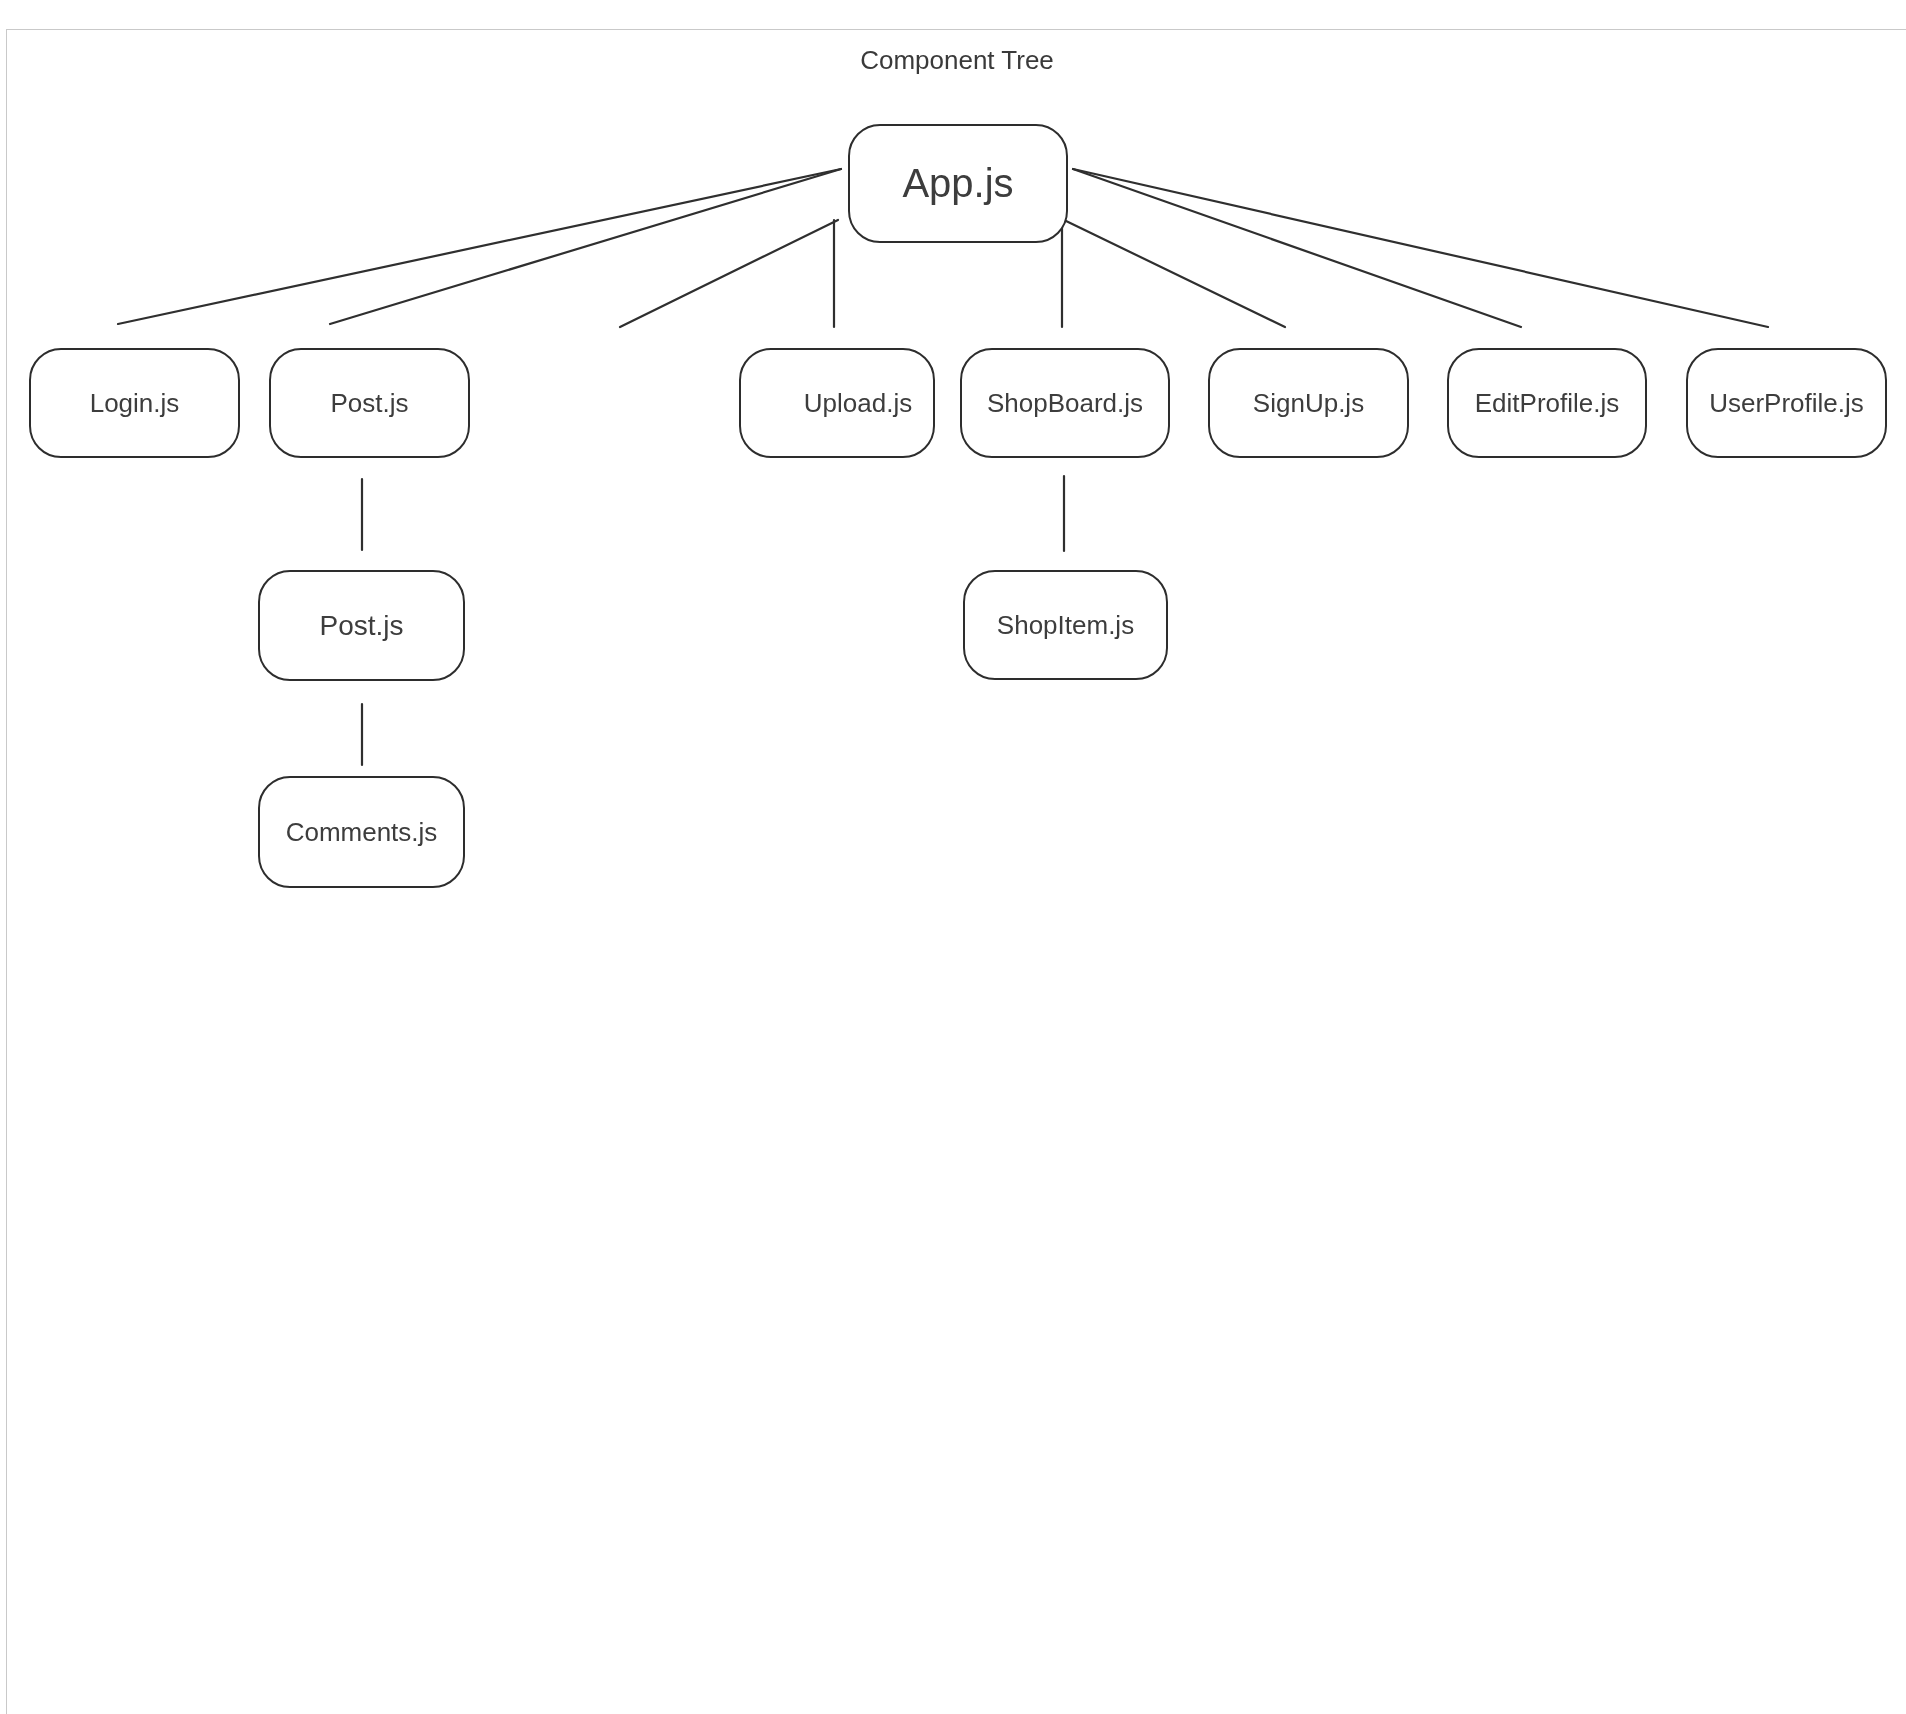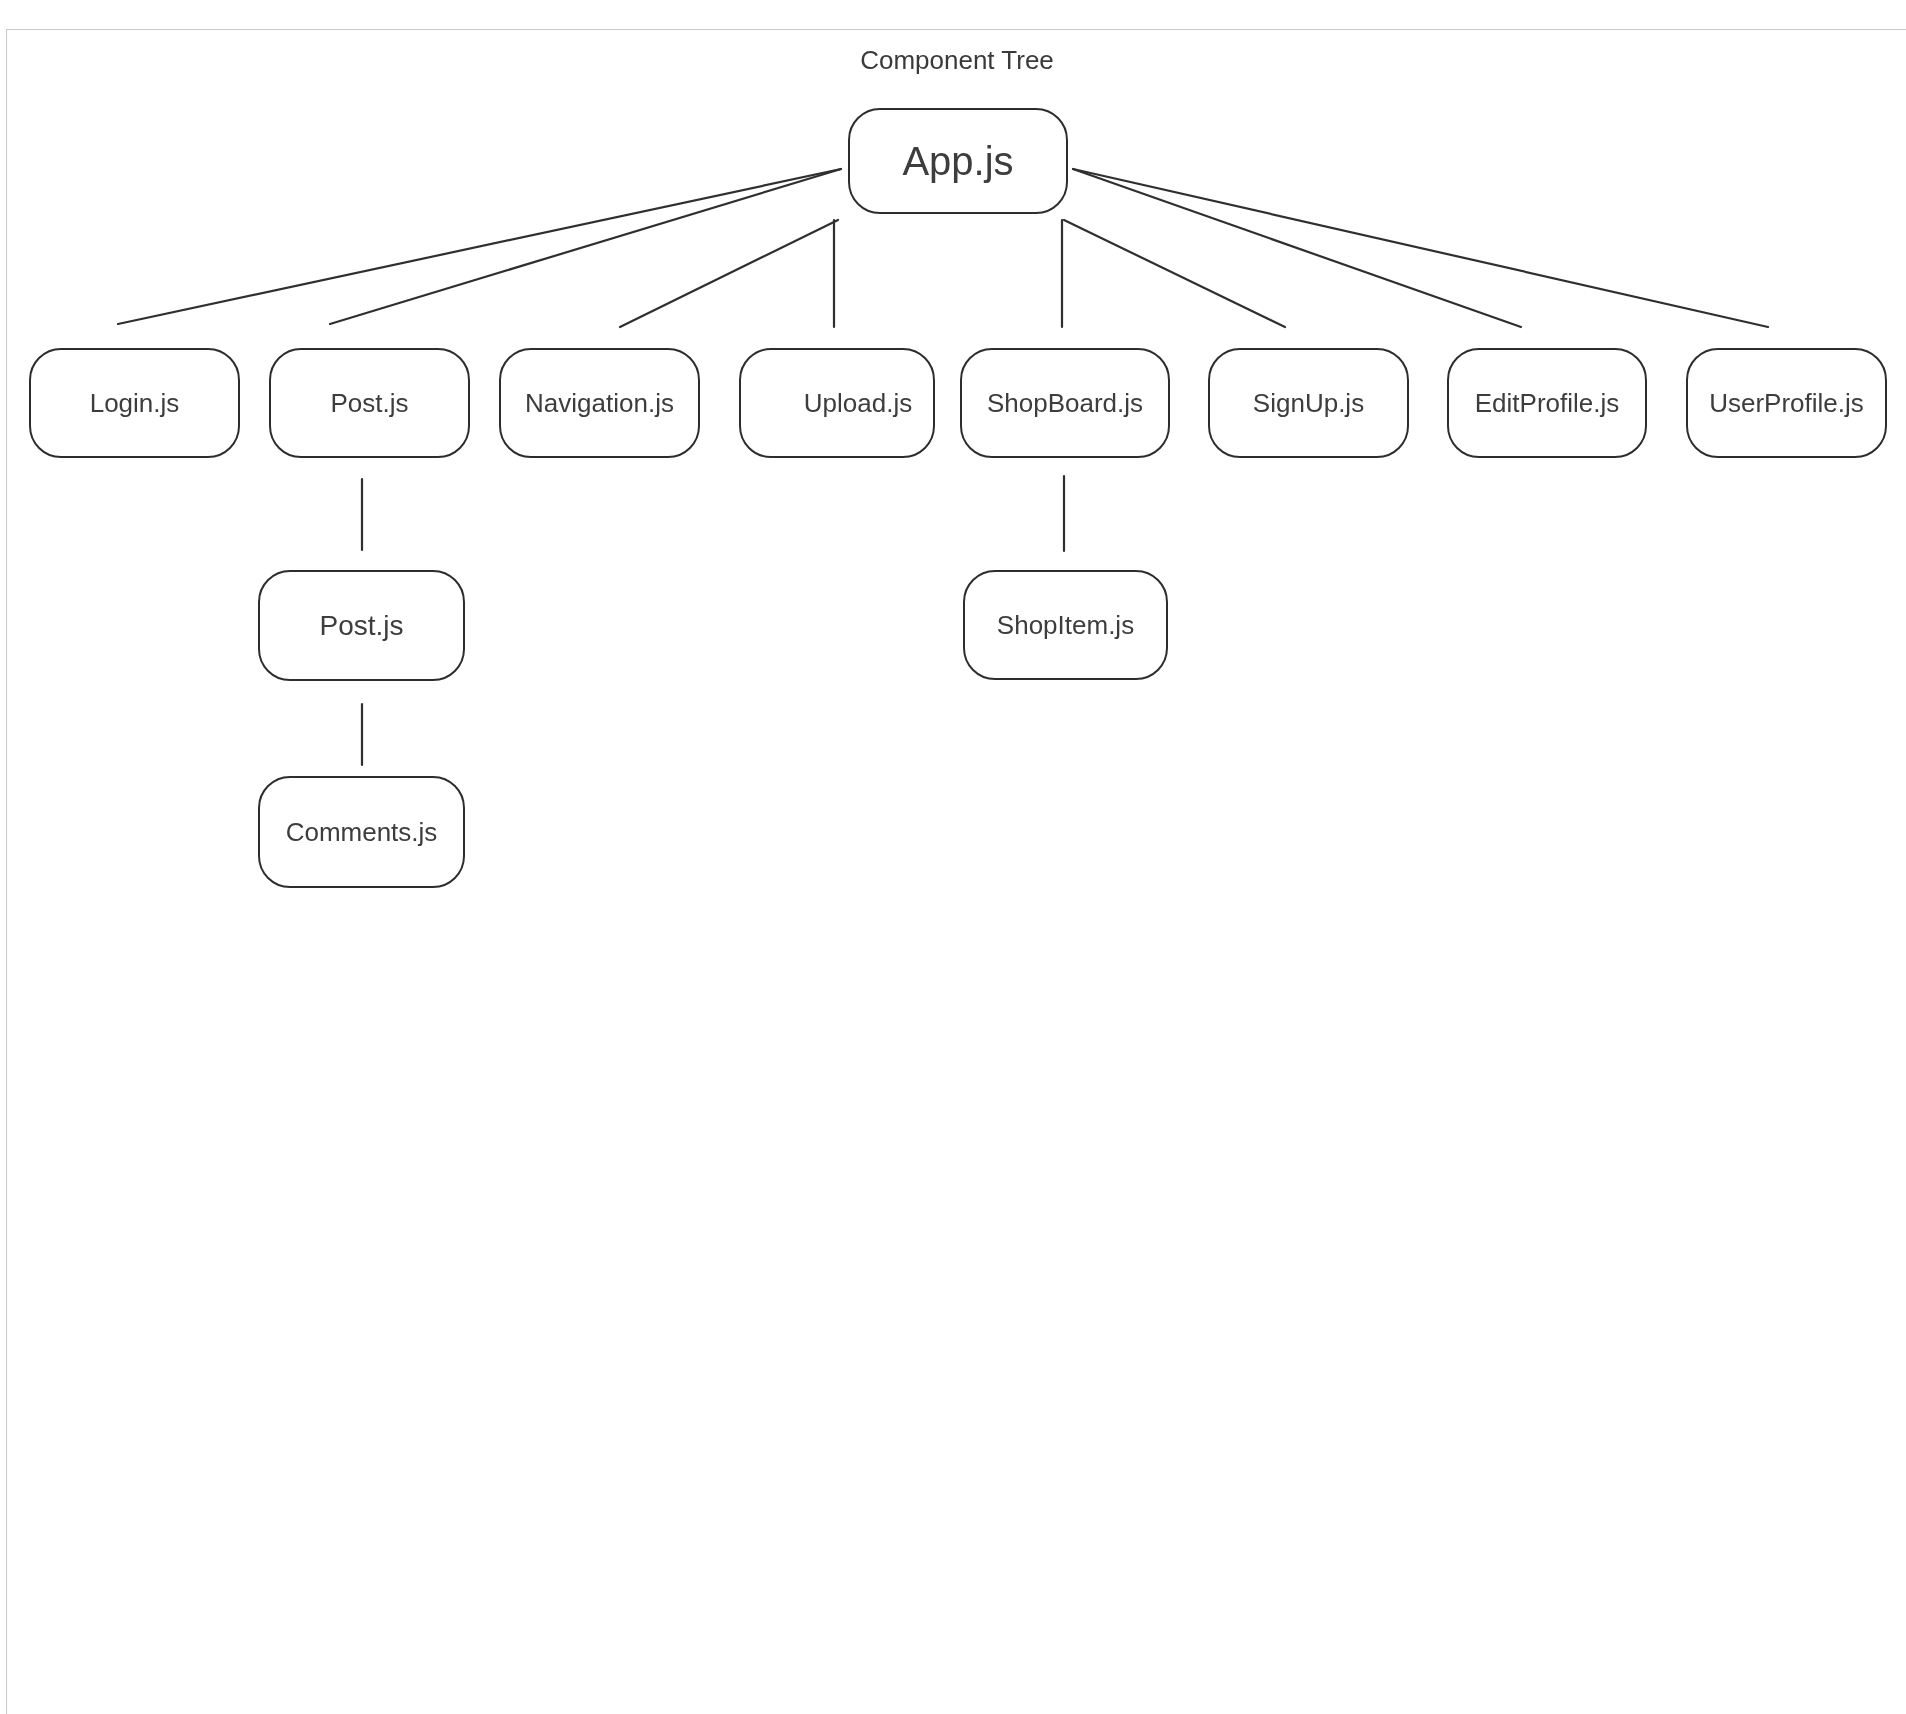--- a/index.html
+++ b/index.html
@@ -63,21 +63,21 @@
     align-items: center;
     justify-content: center;
     color: #3d3d3d;
     white-space: nowrap;
   }
   .fs-root  { font-size: 40px; }
   .fs-big   { font-size: 28px; }
   .fs-std   { font-size: 26px; }
 
   
-  .n-app         { left: 848px;  top: 85px;  width: 220px; height: 106px; }
+  .n-app         { left: 848px;  top: 101px;  width: 220px; height: 119px; }
   .n-login       { left: 29px;   top: 325px; width: 211px; height: 110px; justify-content: center; }
   .n-main        { left: 269px;  top: 325px; width: 201px; height: 110px; }
   .n-navigation  { left: 499px;  top: 325px; width: 201px; height: 110px; }
   .n-upload      { left: 739px;  top: 325px; width: 196px; height: 110px; padding-left: 42px; }
   .n-shopboard   { left: 960px;  top: 325px; width: 210px; height: 110px; }
   .n-signup      { left: 1208px; top: 325px; width: 201px; height: 110px; }
   .n-editprofile { left: 1447px; top: 325px; width: 200px; height: 110px; }
   .n-userprofile { left: 1686px; top: 325px; width: 201px; height: 110px; }
   .n-post        { left: 258px;  top: 547px; width: 207px; height: 111px; }
   .n-comments    { left: 258px;  top: 753px; width: 207px; height: 112px; }
@@ -112,23 +112,20 @@
   </div>
 
   <div class="node n-login fs-std">
     <span>Login.js</span>
   </div>
 
   <div class="node n-main fs-std">
     <span>Post.js</span>
   </div>
 
-  <div class="node n-navigation fs-std">
-    <span>Navigation.js</span>
-  </div>
 
   <div class="node n-upload fs-std">
     <span>Upload.js</span>
   </div>
 
   <div class="node n-shopboard fs-std">
     <span>ShopBoard.js</span>
   </div>
 
   <div class="node n-signup fs-std">

